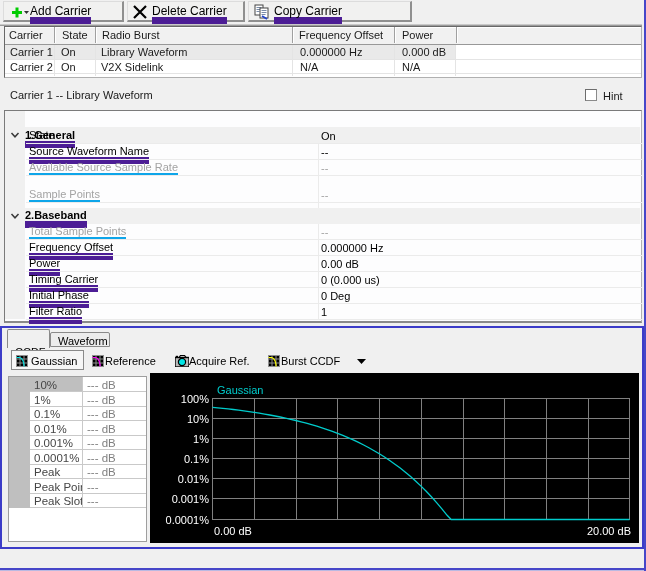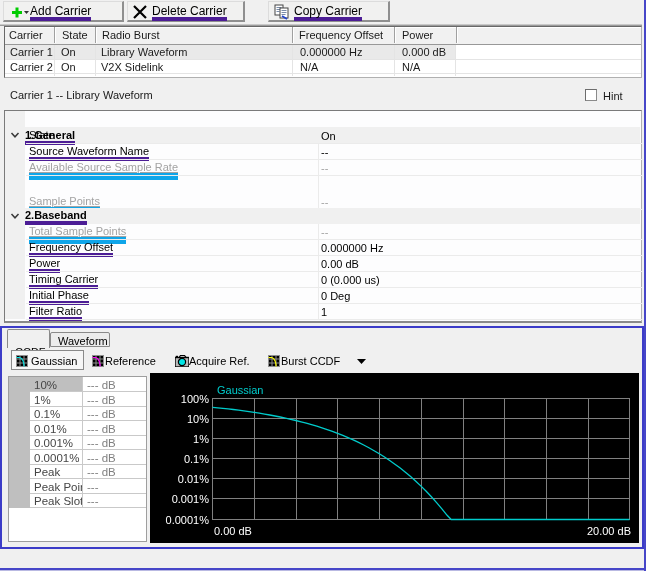--- a/index.html
+++ b/index.html
@@ -1,20 +1,20 @@
 <!DOCTYPE html>
 <html><head>
 <meta charset="utf-8">
 <style>
   html,body{margin:0;padding:0;}
   body{width:646px;height:571px;background:#f0f0f0;font-family:"Liberation Sans",sans-serif;position:relative;overflow:hidden;}
   .abs{position:absolute;}
   .t11{font-size:11px;color:#1a1a1a;}
-  .u{border-bottom:4px solid #4c1d95;display:inline-block;line-height:11px;}
-  .ud{border-bottom:7px solid #0ea5e9;display:inline-block;line-height:11px;text-decoration:underline;}
+  .u{border-bottom:7px solid #4c1d95;display:inline-block;line-height:11px;}
+  .ud{border-bottom:3px solid #0ea5e9;display:inline-block;line-height:11px;}
   .btn{position:absolute;top:1px;height:18px;background:#f1f1f0;border-top:1px solid #dcdcdc;border-left:1px solid #dcdcdc;border-right:2px solid #8f8f8f;border-bottom:2px solid #8f8f8f;}
   .btn .lbl{position:absolute;top:4px;font-size:12px;color:#000;}
   .hdrcell{position:absolute;top:0;height:16px;border-right:1px solid #a0a0a0;box-shadow:1px 0 0 #ffffff;}
   .hdrtxt{position:absolute;top:2px;font-size:11px;color:#1a1a1a;}
   .rowtxt{position:absolute;font-size:11px;color:#1a1a1a;}
   .prow{position:absolute;left:1px;width:636px;height:16px;}
   .pcat{background:#f0f0f0;margin-top:16px;}
   .pname{position:absolute;left:23px;top:2px;font-size:11px;color:#000;}
   .pval{position:absolute;left:315px;top:2px;font-size:11px;color:#000;}
   .psep{position:absolute;left:20px;right:0;bottom:0;height:1px;background:#ebebeb;}
@@ -40,21 +40,21 @@
   <span class="lbl u" style="left:26px;">Add Carrier</span>
 </div>
 
 <div class="btn" style="left:127px;width:115px;">
   <svg class="abs" style="left:5px;top:3px" width="16" height="15" viewBox="0 0 16 15">
     <path d="M1 1 L13 13 M13 1 L1 13" stroke="#000" stroke-width="2.2" fill="none"></path>
   </svg>
   <span class="lbl u" style="left:24px;">Delete Carrier</span>
 </div>
 
-<div class="btn" style="left:268px;width:119px;">
+<div class="btn" style="left:248px;width:119px;padding-left:42px;">
   <svg class="abs" style="left:5px;top:2px" width="18" height="17" viewBox="0 0 18 17">
     <rect x="1" y="1" width="8" height="10" fill="#fff" stroke="#444" stroke-width="1"></rect>
     <path d="M2.5 3.5h5M2.5 5.5h5M2.5 7.5h3" stroke="#7a8ca8" stroke-width="1"></path>
     <rect x="6" y="4" width="8" height="10" fill="#fff" stroke="#444" stroke-width="1"></rect>
     <path d="M7.5 6.5h5M7.5 8.5h5M7.5 10.5h4" stroke="#7a8ca8" stroke-width="1"></path>
     <path d="M8 12 L13 15" stroke="#2244cc" stroke-width="1.6"></path>
   </svg>
   <span class="lbl u" style="left:25px;">Copy Carrier</span>
 </div>
 
@@ -117,21 +117,21 @@
   <div class="prow" style="top:33px;padding-left:10px;">
       <span class="pname u">Source Waveform Name</span>
       <span class="pval">--</span>
       <div class="psep"></div>
     </div>
   <div class="prow" style="top:49px;">
       <span class="pname ud gray">Available Source Sample Rate</span>
       <span class="pval gray">--</span>
       <div class="psep"></div>
     </div>
-  <div class="prow" style="top:83px;">
+  <div class="prow" style="top:76px;">
       <span class="pname ud gray">Sample Points</span>
       <span class="pval gray">--</span>
       <div class="psep"></div>
     </div>
   <div class="prow pcat" style="top:81px;left:0;width:635px;">
     <svg class="chev" viewBox="0 0 12 10">
         <path d="M2.5 3 L6 6.8 L9.5 3" stroke="#3a3a3a" stroke-width="1.5" fill="none"></path>
       </svg>
     <span class="pname u" style="font-weight:bold;left:20px;">2.Baseband</span>
   </div>

